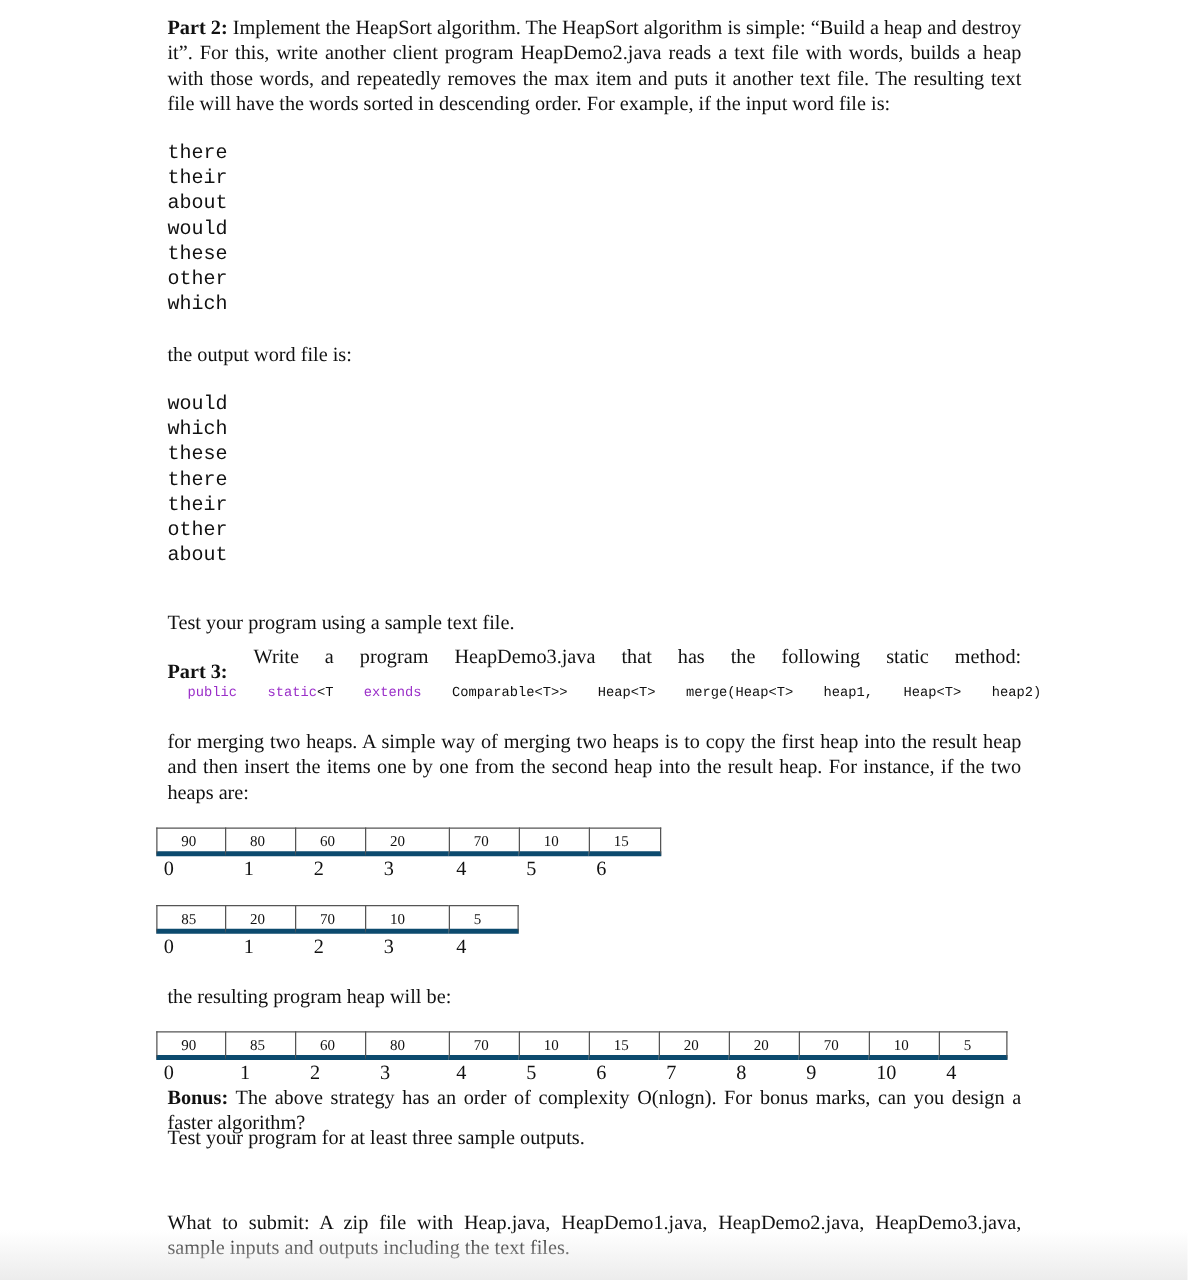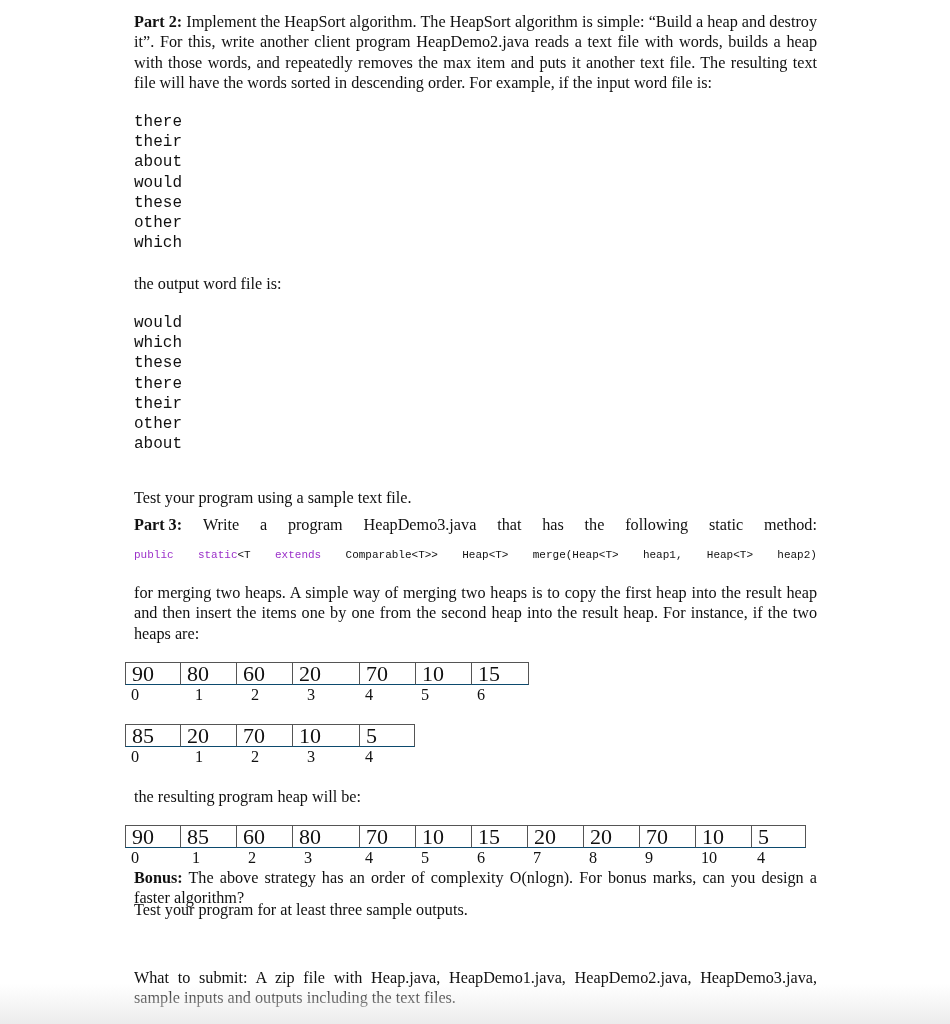--- a/index.html
+++ b/index.html
@@ -15,41 +15,41 @@
     background: linear-gradient(to bottom, rgba(255,255,255,0) 0%, rgba(236,236,236,1) 100%);
     pointer-events: none;
   }
   .page {
     position: absolute; left: 134px; top: 12px; width: 683px;
   }
   .para {
     font-size: 16.2px; line-height: 20.3px;
     text-align: justify; margin: 0;
   }
-  .para b { font-weight: bold; }
+  .para b { font-weight: bold; margin-top: 12px; }
   .mono-list {
     font-family: Liberation Mono, monospace;
     font-size: 16px; line-height: 20.2px; margin: 0;
   }
   .mono-list div { height: 20.2px; }
   .code-line {
     font-family: "Liberation Mono", monospace;
     font-size: 11px; white-space: nowrap;
     display: flex; justify-content: space-between;
     width: 683px;
   }
   .kw { color: #9b30c9; }
   .heap { position: absolute; }
   .heap-row { display: flex; }
   .cell {
     box-sizing: border-box;
     height: 23px;
-    border-top: 1px solid #555; border-bottom: 1px solid #0c4a6e;
+    border-top: 1px solid #555; border-bottom: 4px solid #0c4a6e;
     border-left: 1px solid #555;
-    font-size: 22px; line-height: 21px; padding-left: 6px;
+    font-size: 12px; line-height: 21px; padding-left: 19px;
   }
   .cell:last-child { border-right: 1px solid #555; }
   .idx {
     font-size: 16.2px; line-height: 20px; padding-left: 6px; box-sizing: border-box;
   }
   .abs { position: absolute; }
 </style>
 </head>
 <body>
 
@@ -88,21 +88,21 @@
     <span>program</span>
     <span>HeapDemo3.java</span>
     <span>that</span>
     <span>has</span>
     <span>the</span>
     <span>following</span>
     <span>static</span>
     <span>method:</span>
   </div>
 
-  <div class="code-line abs" style="top:537px;">
+  <div class="code-line abs" style="top:537px;margin-left:16px;">
     <span class="kw">public</span>
     <span><span class="kw">static</span><span>&lt;T</span></span>
     <span class="kw">extends</span>
     <span>Comparable&lt;T&gt;&gt;</span>
     <span>Heap&lt;T&gt;</span>
     <span>merge(Heap&lt;T&gt;</span>
     <span>heap1,</span>
     <span>Heap&lt;T&gt;</span>
     <span>heap2)</span>
   </div>

